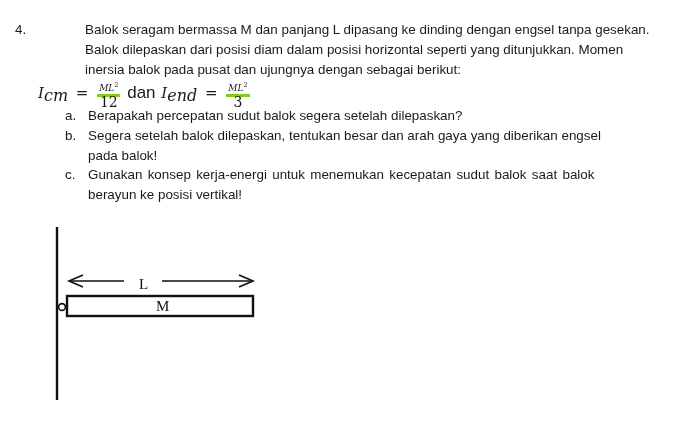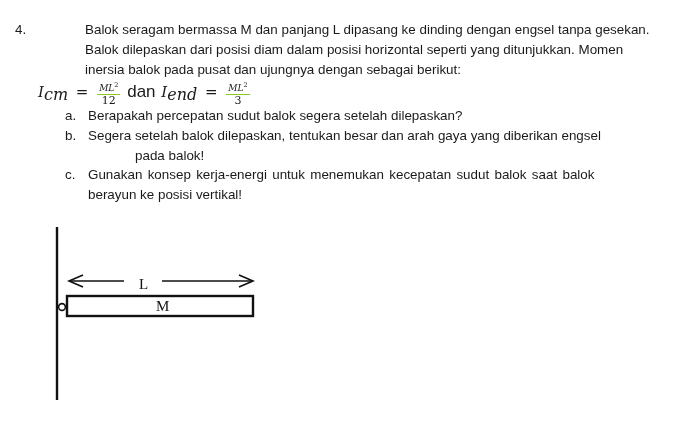--- a/index.html
+++ b/index.html
@@ -8,30 +8,30 @@
     .abs { position: absolute; white-space: nowrap; }
     .num { left: 15px; top: 22px; }
     .line { left: 40px; margin-left: 45px; }
     .l1 { top: 22px; }
     .l2 { top: 42px; }
     .l3 { top: 62px; }
     .formula { left: 38px; top: 80px; height: 28px; }
     .math { font-family: "DejaVu Serif", serif; font-style: italic; font-size: 15px; }
     .sub { font-size: 16px; vertical-align: -3px; }
     .frac { display: inline-block; vertical-align: middle; text-align: center; margin: 0 1px; }
-    .frac .top { display: block; font-family: "DejaVu Serif", serif; font-style: italic; font-size: 9px; padding: 0 2px; border-bottom: 1px solid #84cc16; line-height: 11px; }
+    .frac .top { display: block; font-family: "DejaVu Serif", serif; font-style: italic; font-size: 9px; padding: 0 2px; border-bottom: 3px solid #84cc16; line-height: 11px; }
     .frac .top sup { font-size: 6.5px; font-style: normal; }
-    .frac .bot { display: block; font-family: "DejaVu Serif", serif; font-size: 11px; line-height: 11px; }
+    .frac .bot { display: block; font-family: "DejaVu Serif", serif; font-size: 14px; line-height: 11px; }
     .eq { font-family: "DejaVu Serif", serif; font-size: 15px; margin: 0 4px; }
     .dan { font-size: 17px; font-family: "Liberation Sans", sans-serif; margin: 0 2px; }
     .item-letter { left: 65px; }
     .item-text { left: 88px; }
     .ia { top: 108px; }
     .ib { top: 128px; }
-    .ib2 { top: 148px; margin-left: 47px; }
+    .ib2 { top: 148px; }
     .ic { top: 167px; }
     .ic2 { top: 187px; }
     svg text { font-family: "Liberation Serif", serif; }
   </style>
 </head>
 <body>
 
 <div class="abs num">4.</div>
 
 <div class="abs line l1">Balok seragam bermassa M dan panjang L dipasang ke dinding dengan engsel tanpa gesekan.</div>

